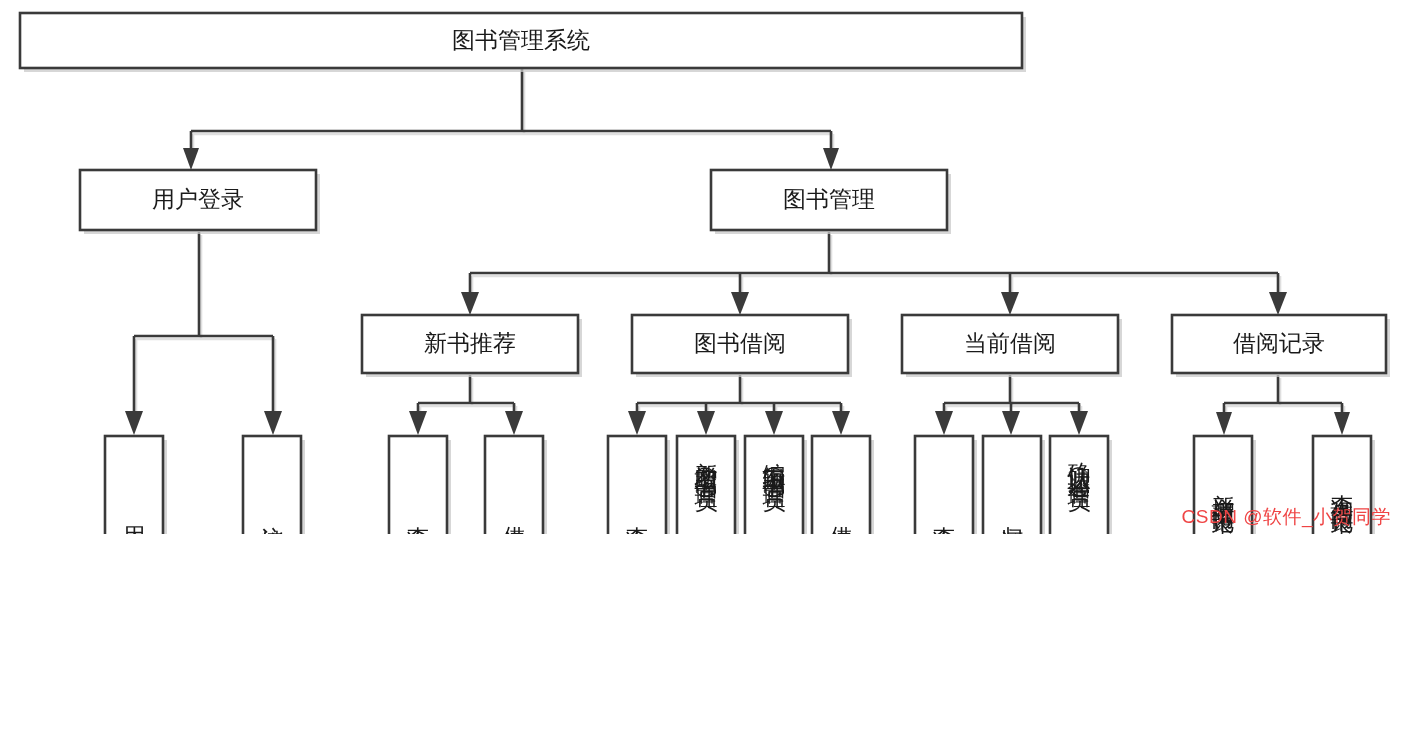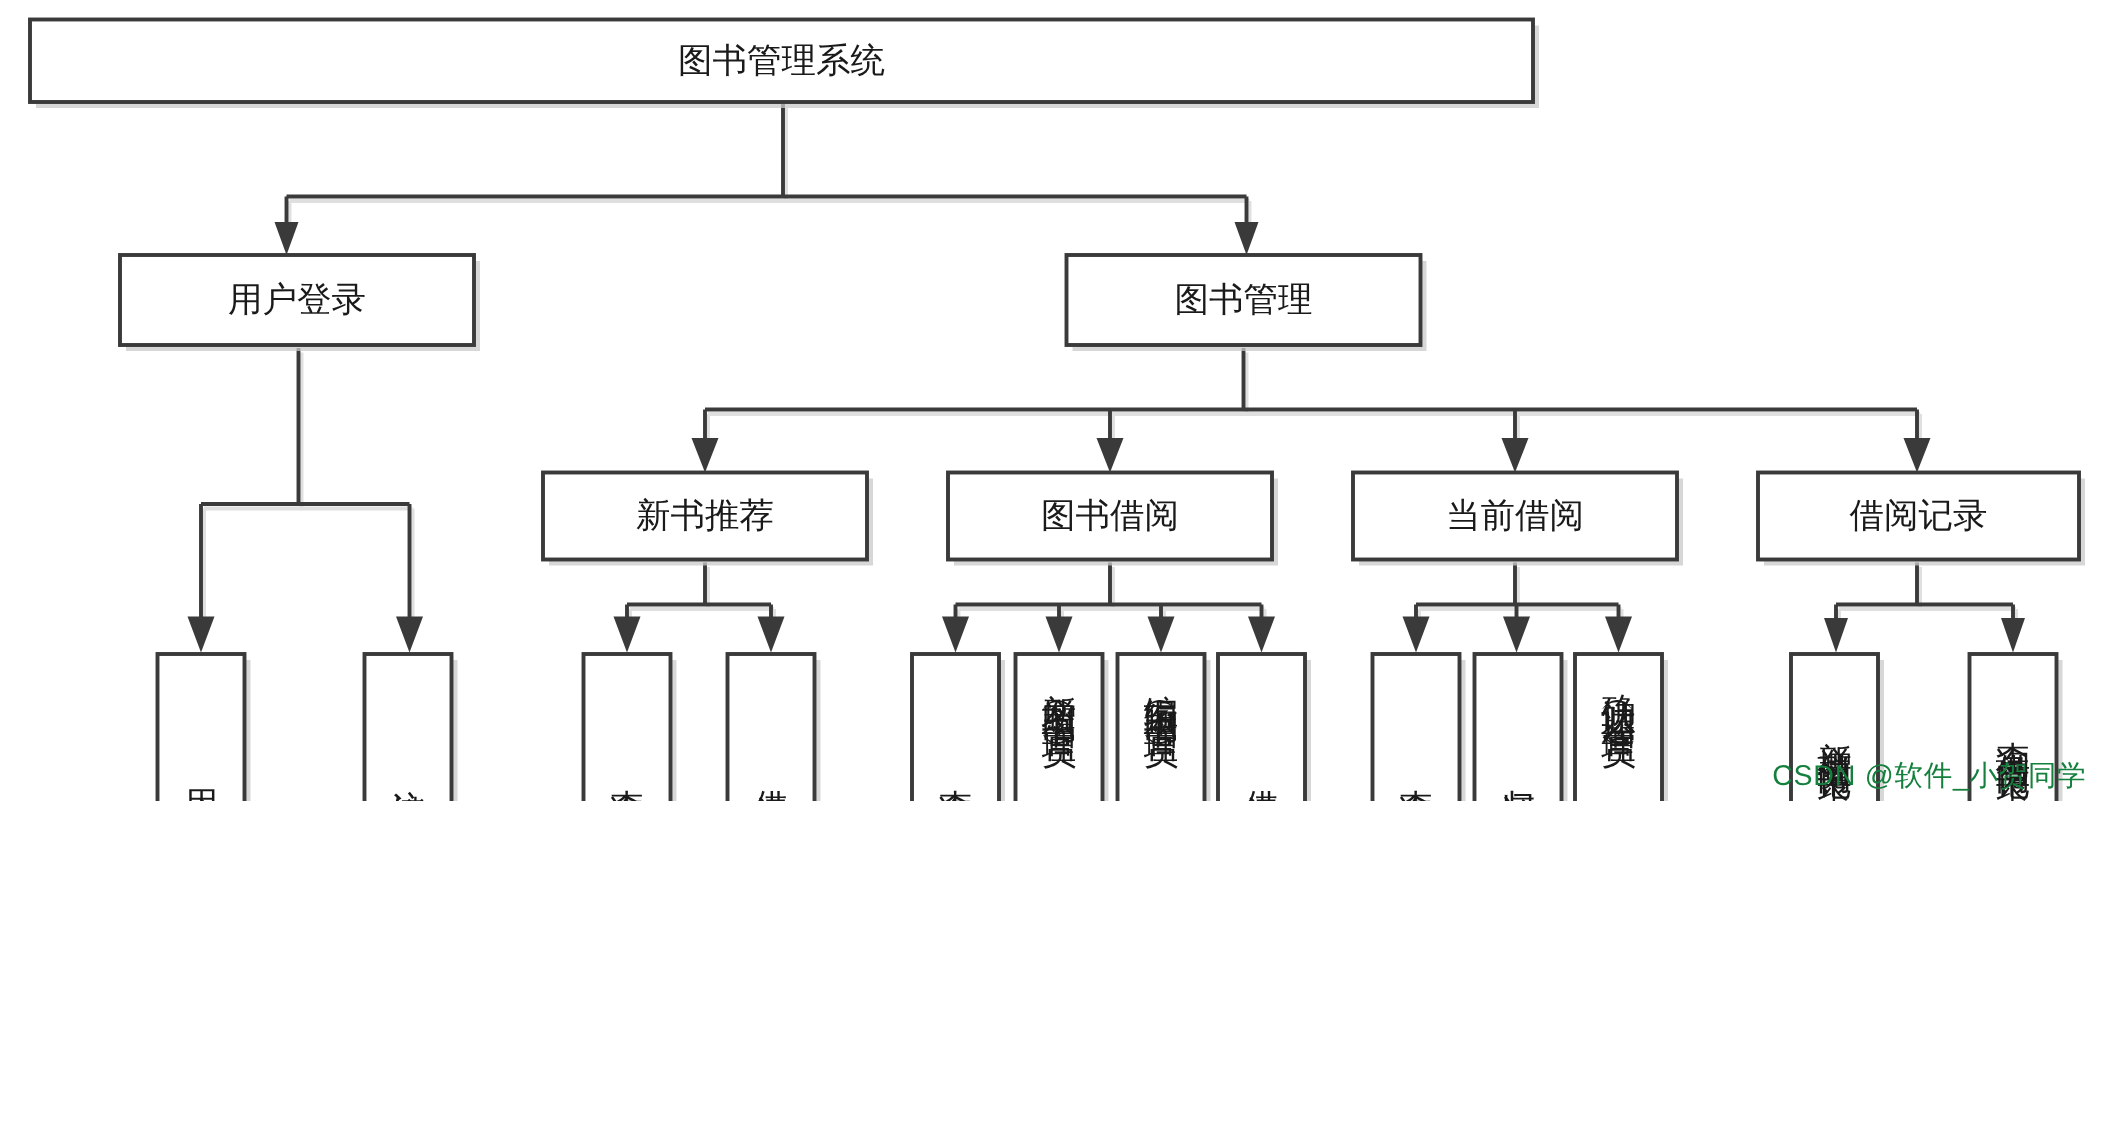--- a/index.html
+++ b/index.html
@@ -74,21 +74,21 @@
     color: #1a1a1a;
     letter-spacing: 4px;
     white-space: nowrap;
   }
   .watermark {
     position: absolute;
     right: 14px;
     bottom: 4px;
     font-family: "Liberation Sans", "DejaVu Sans", sans-serif;
     font-size: 19px;
-    color: #15803d;
+    color: #ef4444;
     letter-spacing: 0.5px;
     user-select: none;
     pointer-events: none;
   }
 </style>
 </head>
 <body>
 
 <div id="diagram-root">
 

